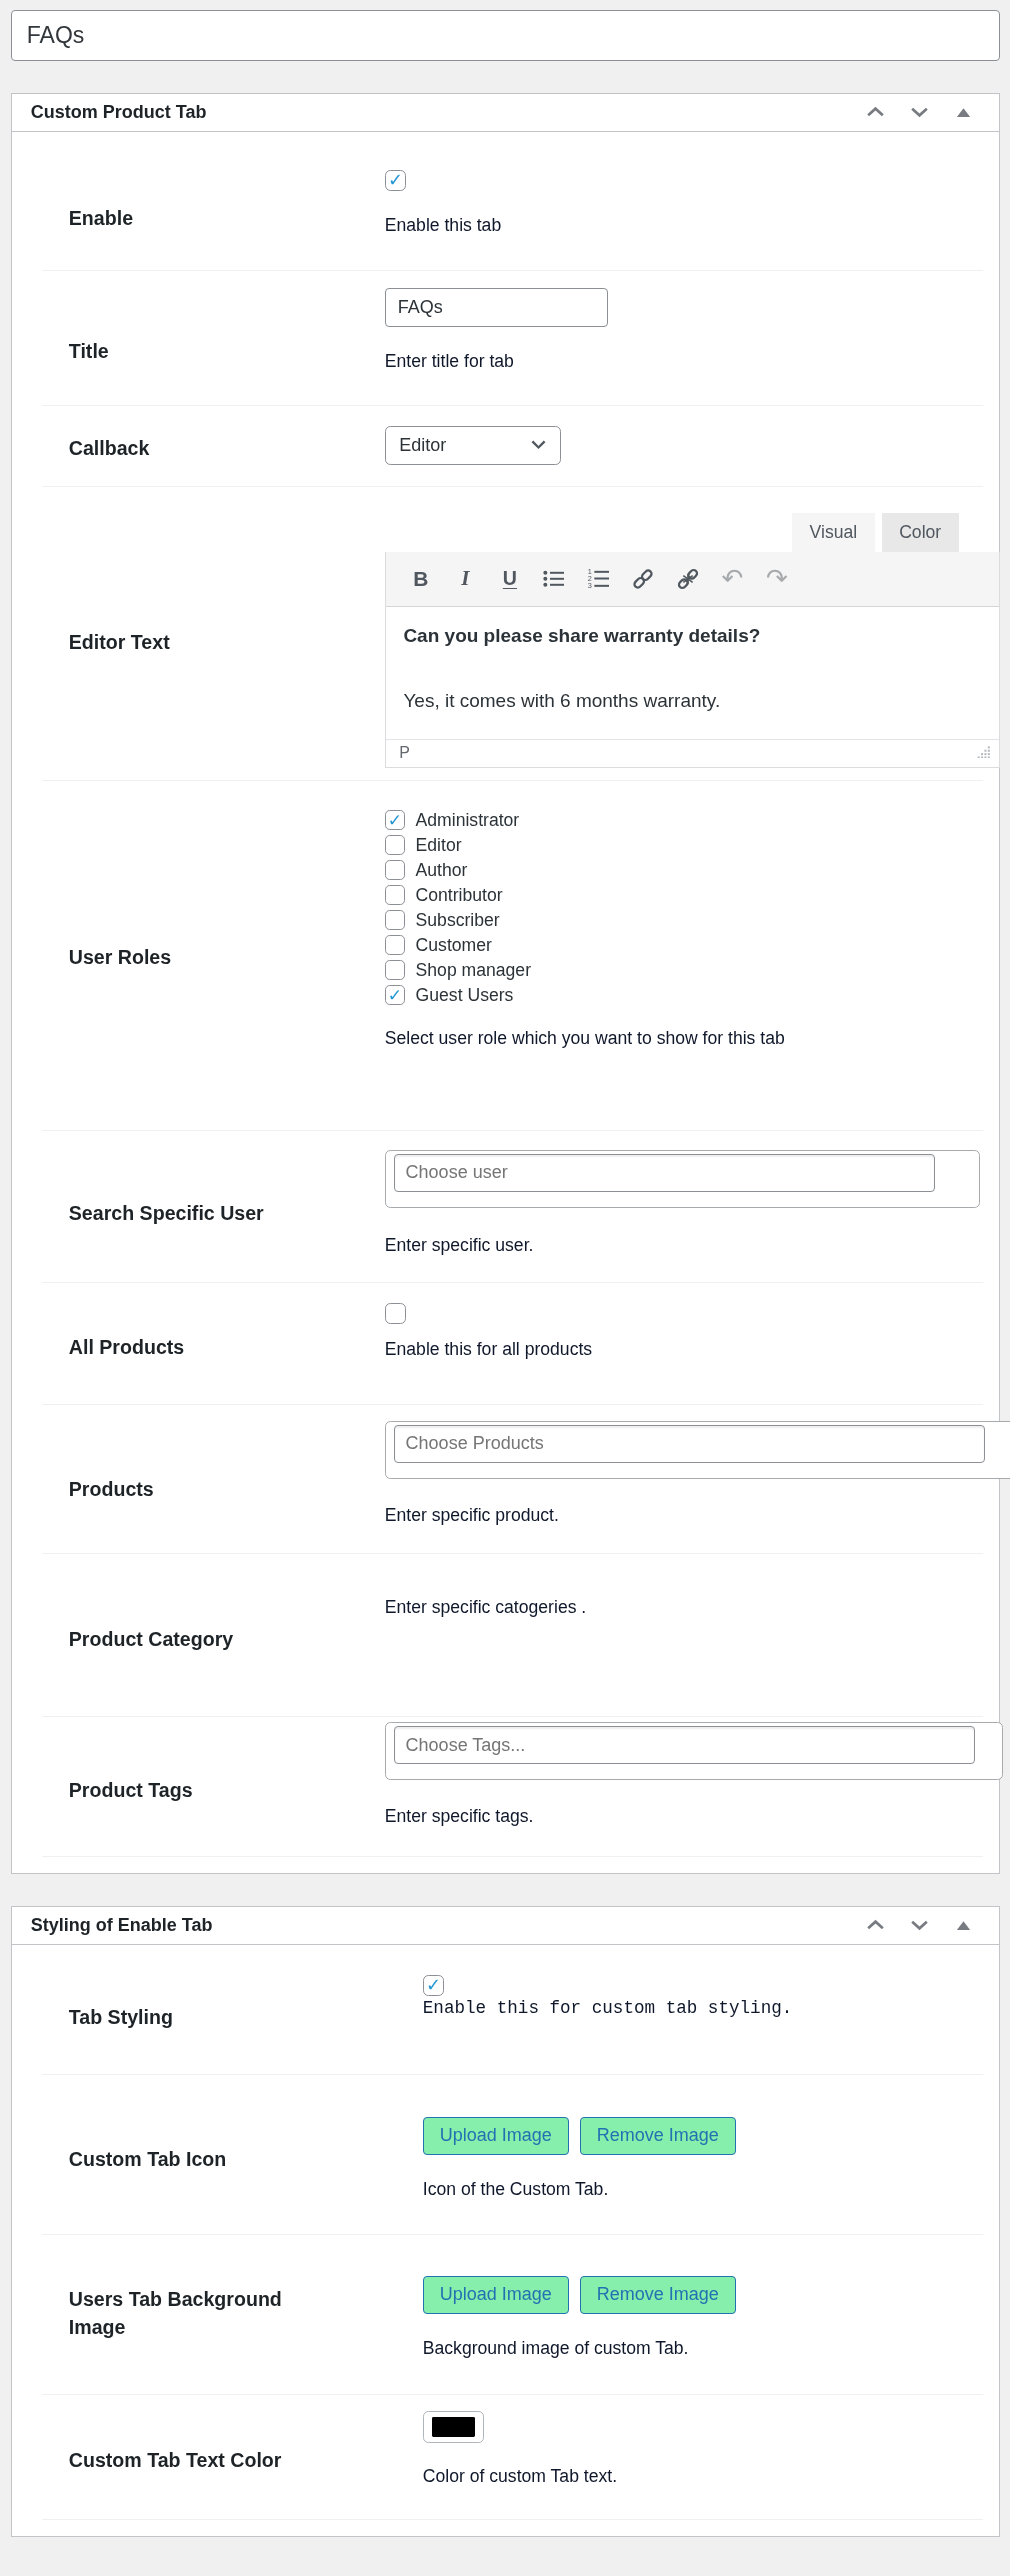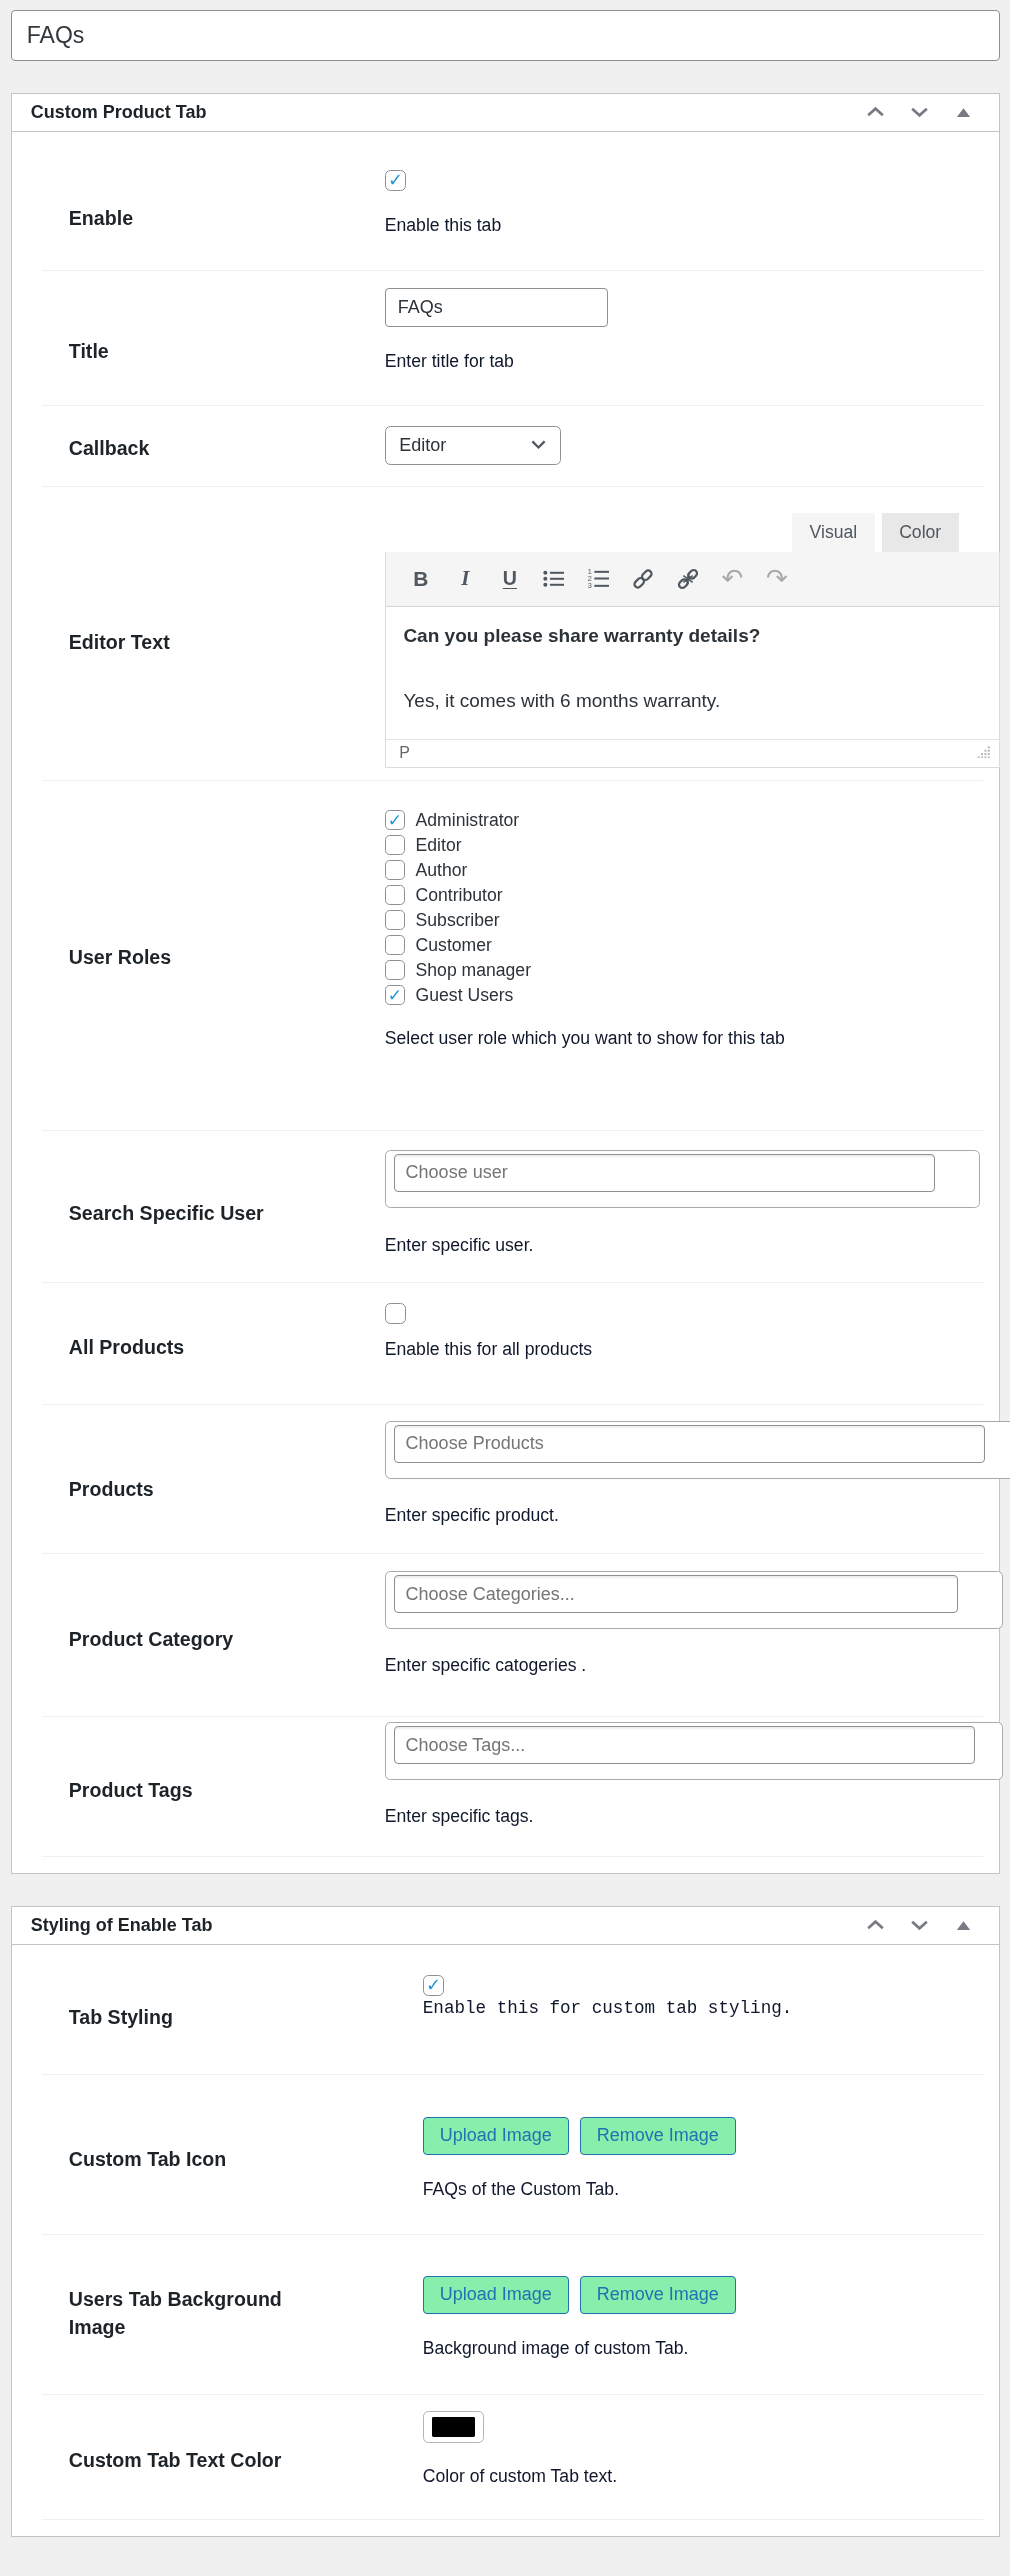--- a/index.html
+++ b/index.html
@@ -384,23 +384,20 @@
         <input type="text" placeholder="Choose Products" style="">
       </div>
       <div class="desc">Enter specific product.</div>
     </div>
   </div>
   <div class="sep"></div>
 
   <div class="row r-category">
     <div class="lbl">Product Category</div>
     <div class="ctl">
-      <div class="s2 s2-cat">
-        <input type="text" placeholder="Choose Categories..." style="">
-      </div>
       <div class="desc">Enter specific catogeries .</div>
     </div>
   </div>
   <div class="sep"></div>
 
   <div class="row r-tags">
     <div class="lbl">Product Tags</div>
     <div class="ctl">
       <div class="s2 s2-tag">
         <input type="text" placeholder="Choose Tags..." style="">
@@ -446,21 +443,21 @@
   </div>
   <div class="sep"></div>
 
   <div class="row r-icon">
     <div class="lbl">Custom Tab Icon</div>
     <div class="ctl">
       <div class="btn-row">
         <button class="btn">Upload Image</button>
         <button class="btn">Remove Image</button>
       </div>
-      <div class="desc">FAQs of the Custom Tab.</div>
+      <div class="desc">Icon of the Custom Tab.</div>
     </div>
   </div>
   <div class="sep"></div>
 
   <div class="row r-bg">
     <div class="lbl">Users Tab Background Image</div>
     <div class="ctl">
       <div class="btn-row">
         <button class="btn">Upload Image</button>
         <button class="btn">Remove Image</button>

